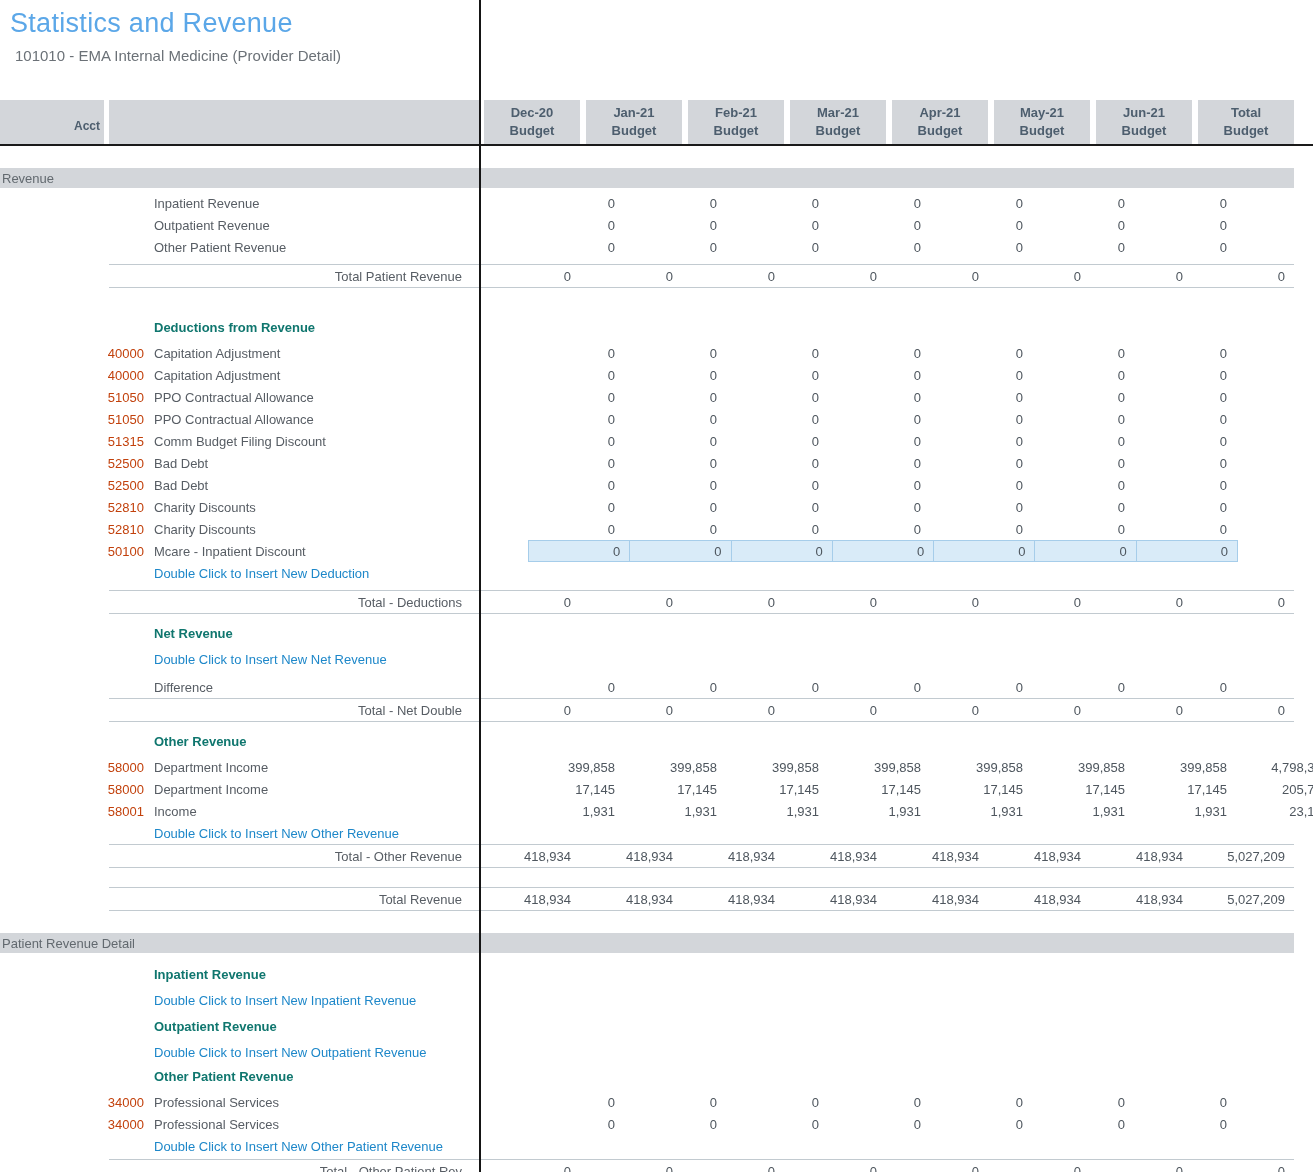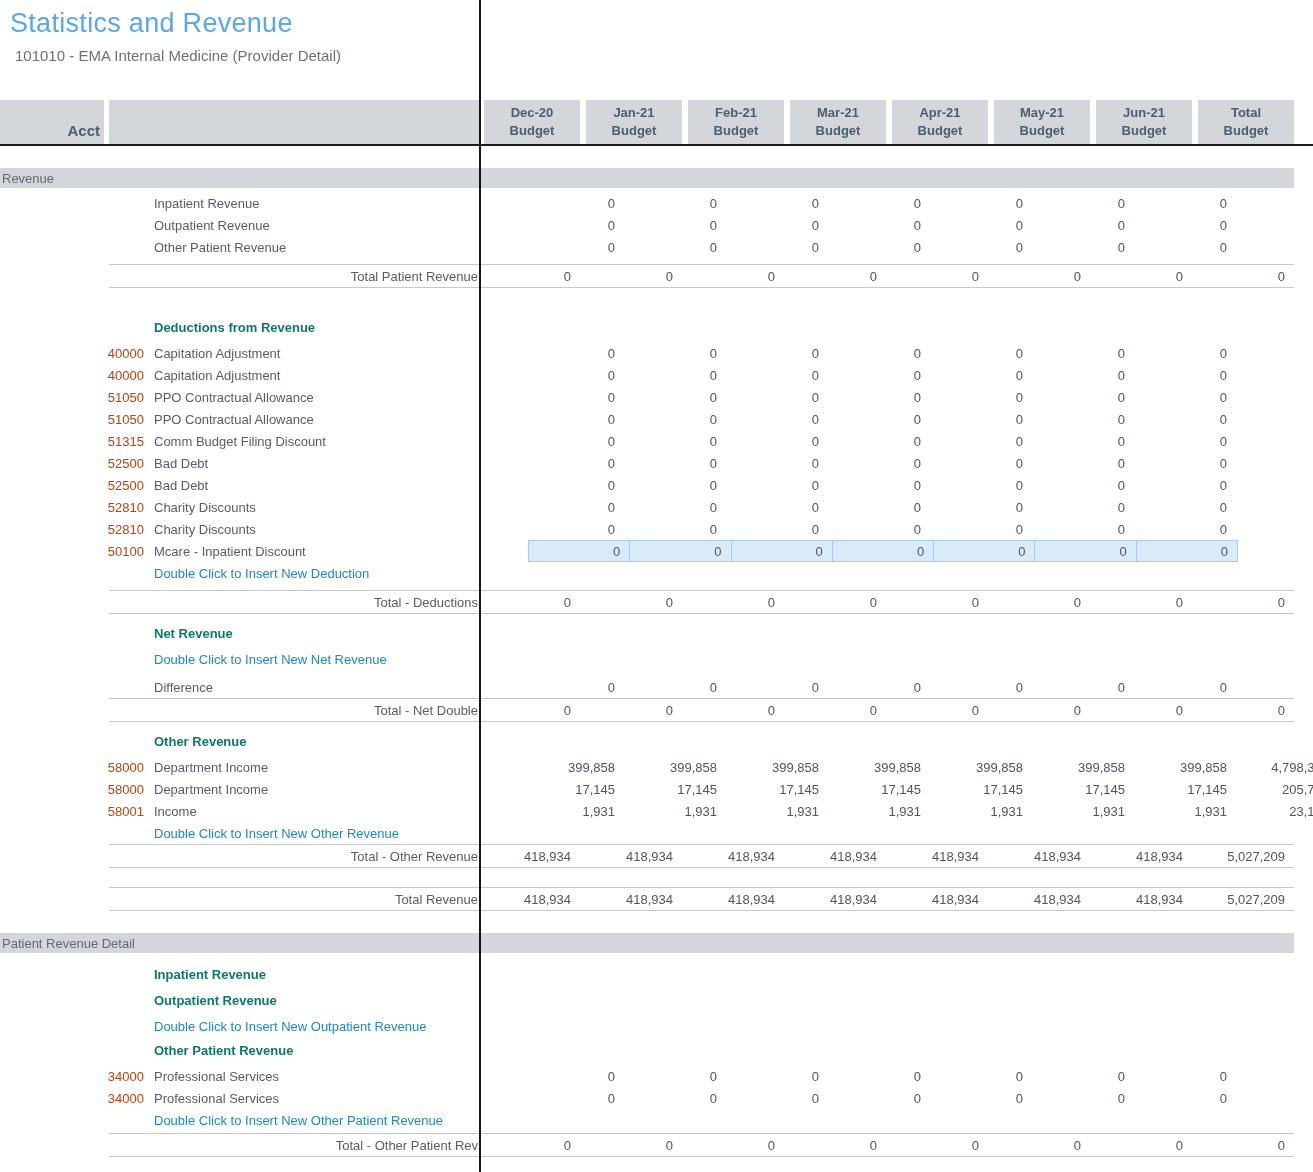--- a/index.html
+++ b/index.html
@@ -9,21 +9,21 @@
 
   
   .titlebar{height:100px;box-sizing:border-box;padding:8px 0 0 10px;}
   .title{margin:0;font-size:27px;font-weight:400;color:#5ba7e8;letter-spacing:.3px;}
   .subtitle{margin-top:8px;margin-left:5px;font-size:15px;color:#6b7177;}
 
   
   .header-row{display:flex;height:44px;border-bottom:2px solid #1a1a1a;}
   .hc{background:#d3d6da;box-sizing:border-box;flex:none;}
   .hc-acct{width:104px;display:flex;align-items:flex-end;justify-content:flex-end;
-           padding:0 4px 5px 0;font-weight:bold;font-size:15px;color:#4d5e6e;}
+           padding:0 4px 11px 0;font-weight:bold;font-size:12px;color:#4d5e6e;}
   .hc-desc{width:371px;margin-left:5px;}
   .hcell{flex:none;width:96px;margin-left:6px;background:#d3d6da;text-align:center;
          font-weight:bold;font-size:13px;color:#4d5e6e;padding-top:4px;line-height:18px;
          box-sizing:border-box;}
   .hcell.first{margin-left:4px;}
 
   
   #rows{font-size:13px;}
   .row{display:flex;align-items:center;height:22px;margin-left:44px;}
   .band{height:20px;width:1294px;background:#d3d6da;color:#62696f;display:flex;
@@ -33,21 +33,21 @@
              white-space:nowrap;overflow:hidden;color:#575d64;}
   .row.bold .cell-desc{font-weight:bold;color:#0f766e;}
   .row.link .cell-desc{color:#1d87c9;cursor:pointer;}
   .cell-val{flex:none;width:96px;margin-left:6px;text-align:right;padding-right:9px;
             color:#4e565e;box-sizing:border-box;}
   .cell-val.first{margin-left:4px;}
 
   
   .row.total{height:24px;margin-left:109px;width:1185px;box-sizing:border-box;
              border-top:1px solid #c2cad0;border-bottom:1px solid #c2cad0;}
-  .total-label{flex:none;width:371px;text-align:right;padding-right:2px;box-sizing:border-box;
+  .total-label{flex:none;width:371px;text-align:right;padding-right:18px;box-sizing:border-box;
                color:#575d64;white-space:nowrap;}
   .row.total .cell-val.first{margin-left:4px;}
 
   
   .hl-group{flex:none;display:flex;width:710px;margin-left:4px;height:22px;box-sizing:border-box;
             background:#d9ebf8;border:1px solid #a6cdea;align-items:stretch;}
   .hl-cell{flex:1;display:flex;align-items:center;justify-content:flex-end;padding-right:9px;
            color:#4e565e;border-left:1px solid #a6cdea;box-sizing:border-box;}
   .hl-cell.first{border-left:none;}
 </style>
@@ -389,20 +389,24 @@
         <div class="cell-val">418,934</div>
         <div class="cell-val">5,027,209</div>
       </div>
       <div class="band" style="margin-top: 22px;">
         <span>Patient Revenue Detail</span>
       </div>
       <div class="row bold" style="margin-top: 10px;">
         <div class="cell-acct"></div>
         <div class="cell-desc">Inpatient Revenue</div>
       </div>
+      <div class="row link" style="margin-top: 4px;">
+        <div class="cell-acct"></div>
+        <div class="cell-desc">Double Click to Insert New Inpatient Revenue</div>
+      </div>
       <div class="row bold" style="margin-top: 4px;">
         <div class="cell-acct"></div>
         <div class="cell-desc">Outpatient Revenue</div>
       </div>
       <div class="row link" style="margin-top: 4px;">
         <div class="cell-acct"></div>
         <div class="cell-desc">Double Click to Insert New Outpatient Revenue</div>
       </div>
       <div class="row bold" style="margin-top: 2px;">
         <div class="cell-acct"></div>

